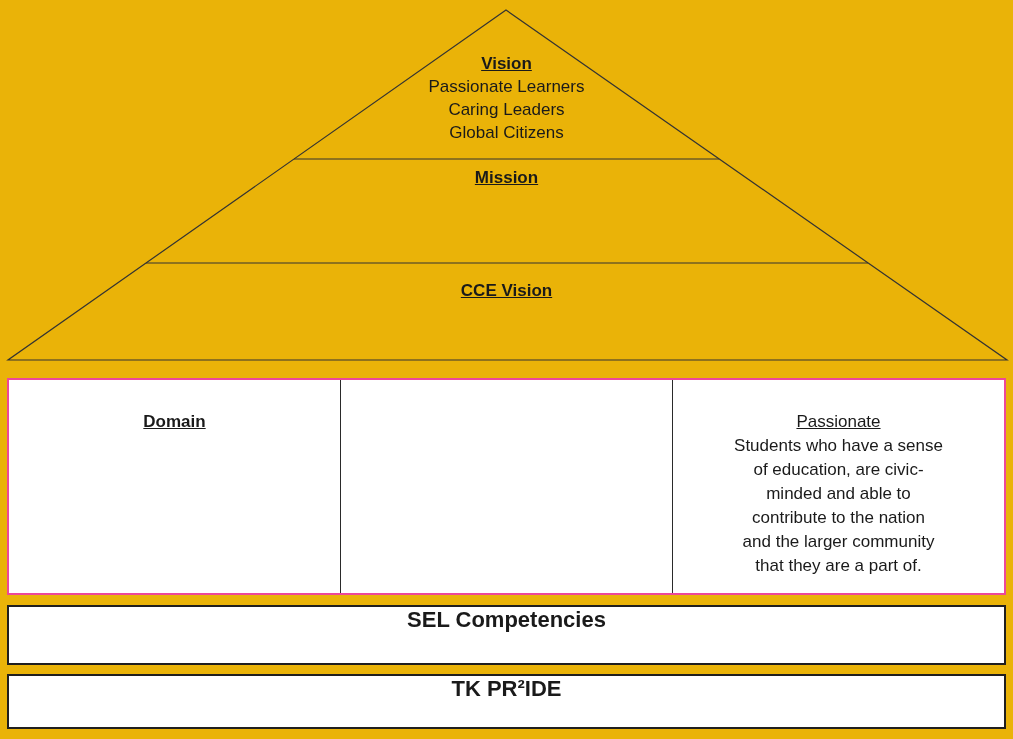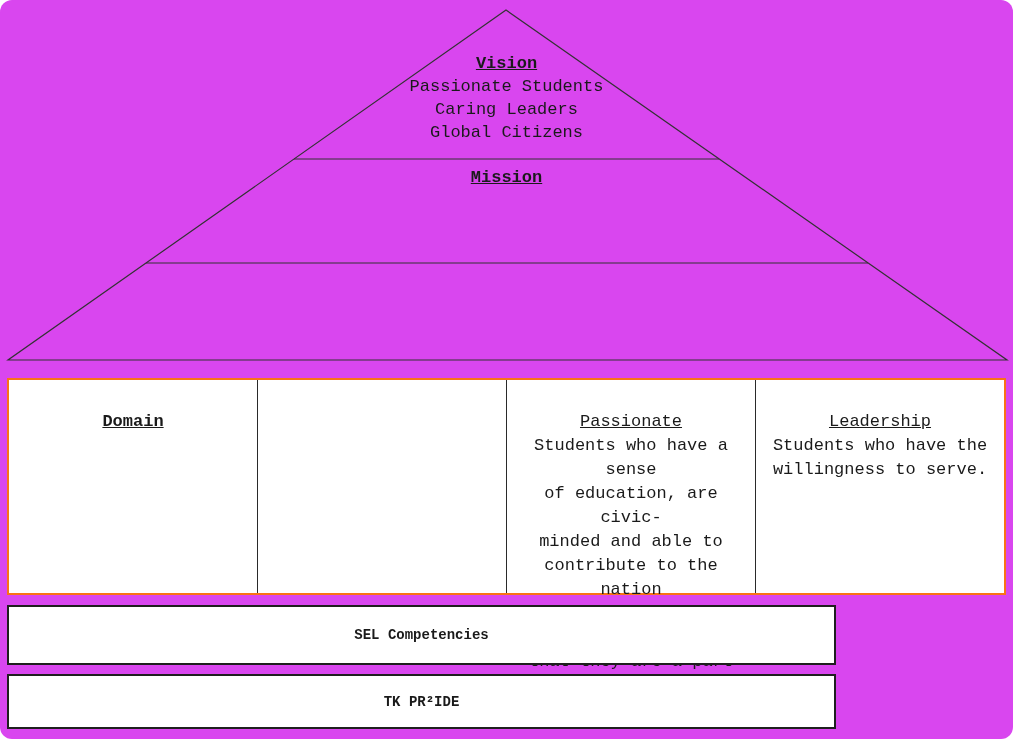--- a/index.html
+++ b/index.html
@@ -1,123 +1,118 @@
 <!DOCTYPE html>
 <html><head>
 <meta charset="utf-8">
 <style>
   html, body { margin: 0; padding: 0; background: #ffffff; }
   .canvas {
     position: relative;
     width: 1013px;
     height: 739px;
-    background: #d946ef;
-    font-family: Liberation Mono, monospace;
+    background: #eab308;
+    font-family: Liberation Sans, sans-serif;
     color: #1a1a1a;
     overflow: hidden;
-    border-radius: 12px;
   }
   .pyramid-svg { position: absolute; left: 0; top: 0; }
   .tier {
     position: absolute;
     left: 0;
     width: 1013px;
     text-align: center;
     font-size: 17px;
     line-height: 23px;
   }
   .tier-title { font-weight: bold; text-decoration: underline; }
   .tier-body  { white-space: pre-line; }
   .tier-vision  { top: 52px; }
   .tier-mission { top: 166px; }
   .tier-cce     { top: 279px; }
 
   .domain-table {
     position: absolute;
     left: 7px; top: 378px;
     width: 999px; height: 217px;
-    border: 2px solid #f97316;
+    border: 2px solid #ec4899;
     box-sizing: border-box;
     display: flex;
     background: #ffffff;
   }
   .cell {
     flex: 1 1 0;
     box-sizing: border-box;
     padding: 30px 12px 0 12px;
     text-align: center;
     font-size: 17px;
     line-height: 24px;
   }
   .cell + .cell { border-left: 1px solid #2a2a2a; }
   .cell-title { text-decoration: underline; }
   .cell-title.bold { font-weight: bold; }
   .cell-body { white-space: pre-line; }
 
   .bar {
     position: absolute;
     left: 7px;
-    width: 829px;
+    width: 999px;
     border: 2px solid #1f1f1f;
     box-sizing: border-box;
     display: flex;
-    align-items: center;
+    align-items: flex-start;
     justify-content: center;
     font-weight: bold;
-    font-size: 14px;
+    font-size: 22px;
     background: #ffffff;
   }
   .bar-sel { top: 605px; height: 60px; }
   .bar-tk  { top: 674px; height: 55px; }
 </style>
 </head>
 <body>
 
 <div class="canvas">
 
   <svg class="pyramid-svg" width="1013" height="365" viewBox="0 0 1013 365">
     <polygon points="506,10 1007,360 8,360" fill="none" stroke="#333333" stroke-width="1.2"></polygon>
     <line x1="294" y1="159" x2="719" y2="159" stroke="#333333" stroke-width="1"></line>
     <line x1="146" y1="263" x2="868" y2="263" stroke="#333333" stroke-width="1"></line>
   </svg>
 
   <div class="tier tier-vision">
     <div class="tier-title">Vision</div>
-    <div class="tier-body">Passionate Students
+    <div class="tier-body">Passionate Learners
 Caring Leaders
 Global Citizens</div>
   </div>
 
   <div class="tier tier-mission">
     <div class="tier-title">Mission</div>
   </div>
 
   <div class="tier tier-cce">
+    <div class="tier-title">CCE Vision</div>
   </div>
 
   <div class="domain-table">
     <div class="cell">
       <div class="cell-title bold">Domain</div>
     </div>
     <div class="cell">
     </div>
     <div class="cell">
       <div class="cell-title">Passionate</div>
       <div class="cell-body">Students who have a sense
 of education, are civic-
 minded and able to
 contribute to the nation
 and the larger community
 that they are a part of.</div>
     </div>
-    <div class="cell">
-      <div class="cell-title">Leadership</div>
-      <div class="cell-body">Students who have the
-willingness to serve.</div>
-    </div>
   </div>
 
   <div class="bar bar-sel">
     <span>SEL Competencies</span>
   </div>
 
   <div class="bar bar-tk">
     <span>TK PR²IDE</span>
   </div>
 

